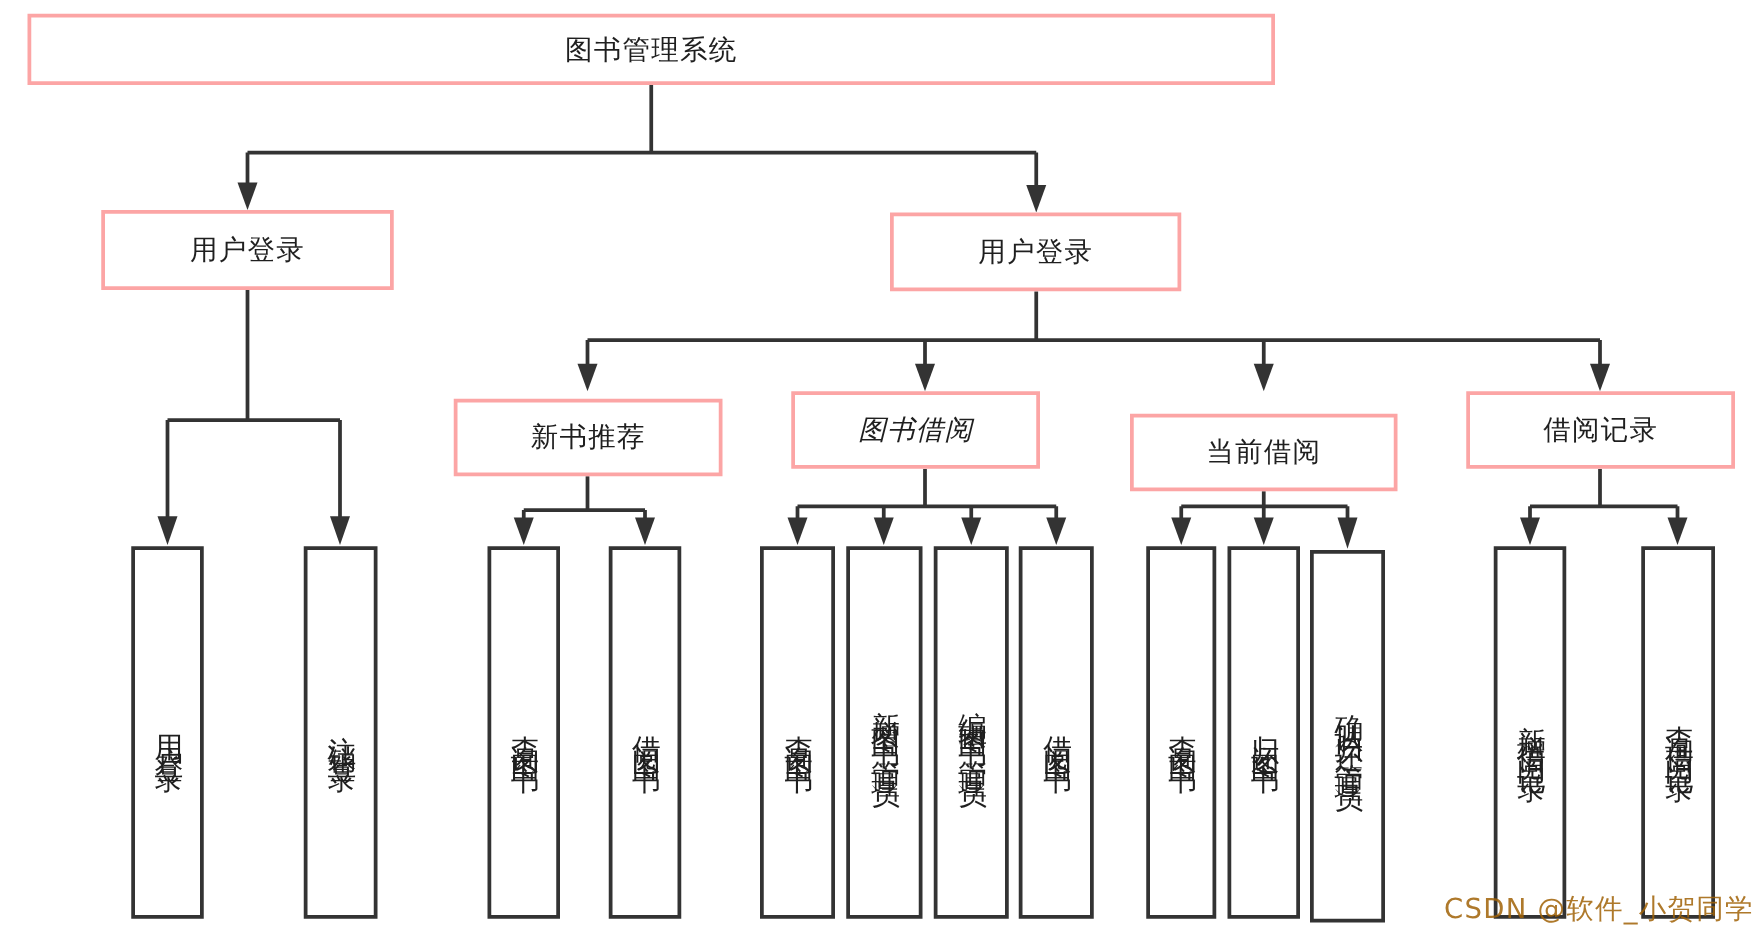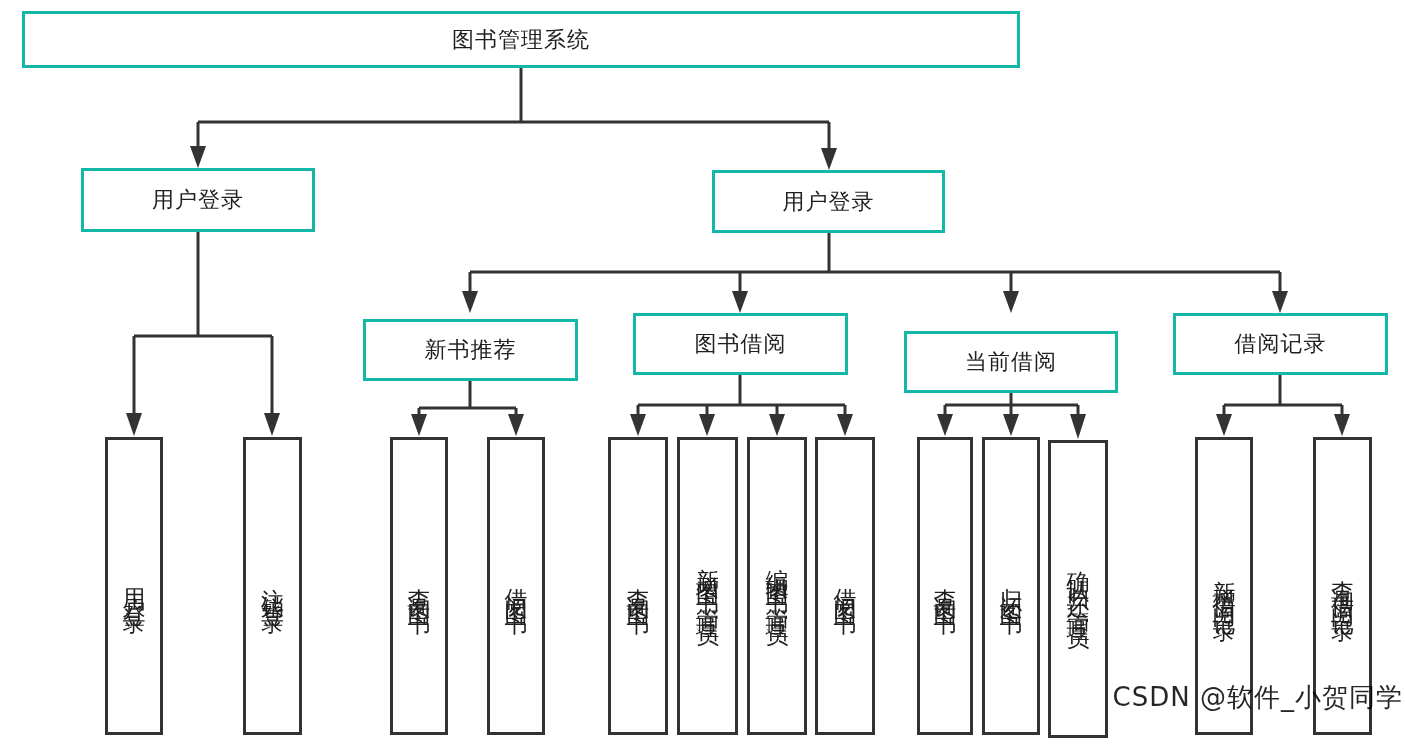--- a/index.html
+++ b/index.html
@@ -13,21 +13,21 @@
   }
   .stage svg.connectors {
     position: absolute;
     left: 0; top: 0;
     width: 1405px; height: 747px;
     pointer-events: none;
   }
   .box {
     position: absolute;
     box-sizing: border-box;
-    border: 3px solid #14b8a6;
+    border: 3px solid #fca5a5;
     background: #ffffff;
     display: flex;
     align-items: center;
     justify-content: center;
     color: #1f1f1f;
     font-size: 22px;
     letter-spacing: 1px;
     white-space: nowrap;
   }
   .vbox {
@@ -43,36 +43,36 @@
   .vbox .vtext {
     writing-mode: vertical-rl;
     text-orientation: mixed;
     font-size: 23px;
     letter-spacing: 8px;
     line-height: 1;
     color: #1f1f1f;
   }
   .watermark {
     position: absolute;
-    top: 680px;
+    top: 712px;
     right: 2px;
-    font-size: 26px;
-    color: #000000;
+    font-size: 22px;
+    color: #a16207;
     opacity: 0.85;
     z-index: 5;
     letter-spacing: 1px;
     white-space: nowrap;
   }
 
   
   #n-root            { left: 22px;   top: 11px;  width: 998px; height: 57px; }
   #n-user-login      { left: 81px;   top: 168px; width: 234px; height: 64px; }
   #n-book-mgmt       { left: 712px;  top: 170px; width: 233px; height: 63px; }
   #n-new-book        { left: 363px;  top: 319px; width: 215px; height: 62px; }
-  #n-book-borrow     { left: 633px;  top: 313px; width: 215px; height: 62px; }
+  #n-book-borrow     { left: 633px;  top: 313px; width: 199px; height: 62px; font-style: italic; }
   #n-current-borrow  { left: 904px;  top: 331px; width: 214px; height: 62px; }
   #n-borrow-record   { left: 1173px; top: 313px; width: 215px; height: 62px; }
 
   #l-user-login      { left: 105px;  top: 437px; width: 58px; height: 298px; }
   #l-logout          { left: 243px;  top: 437px; width: 59px; height: 298px; }
   #l-query-1         { left: 390px;  top: 437px; width: 58px; height: 298px; }
   #l-borrow-1        { left: 487px;  top: 437px; width: 58px; height: 298px; }
   #l-query-2         { left: 608px;  top: 437px; width: 60px; height: 298px; }
   #l-add-book        { left: 677px;  top: 437px; width: 61px; height: 298px; }
   #l-edit-book       { left: 747px;  top: 437px; width: 60px; height: 298px; }

